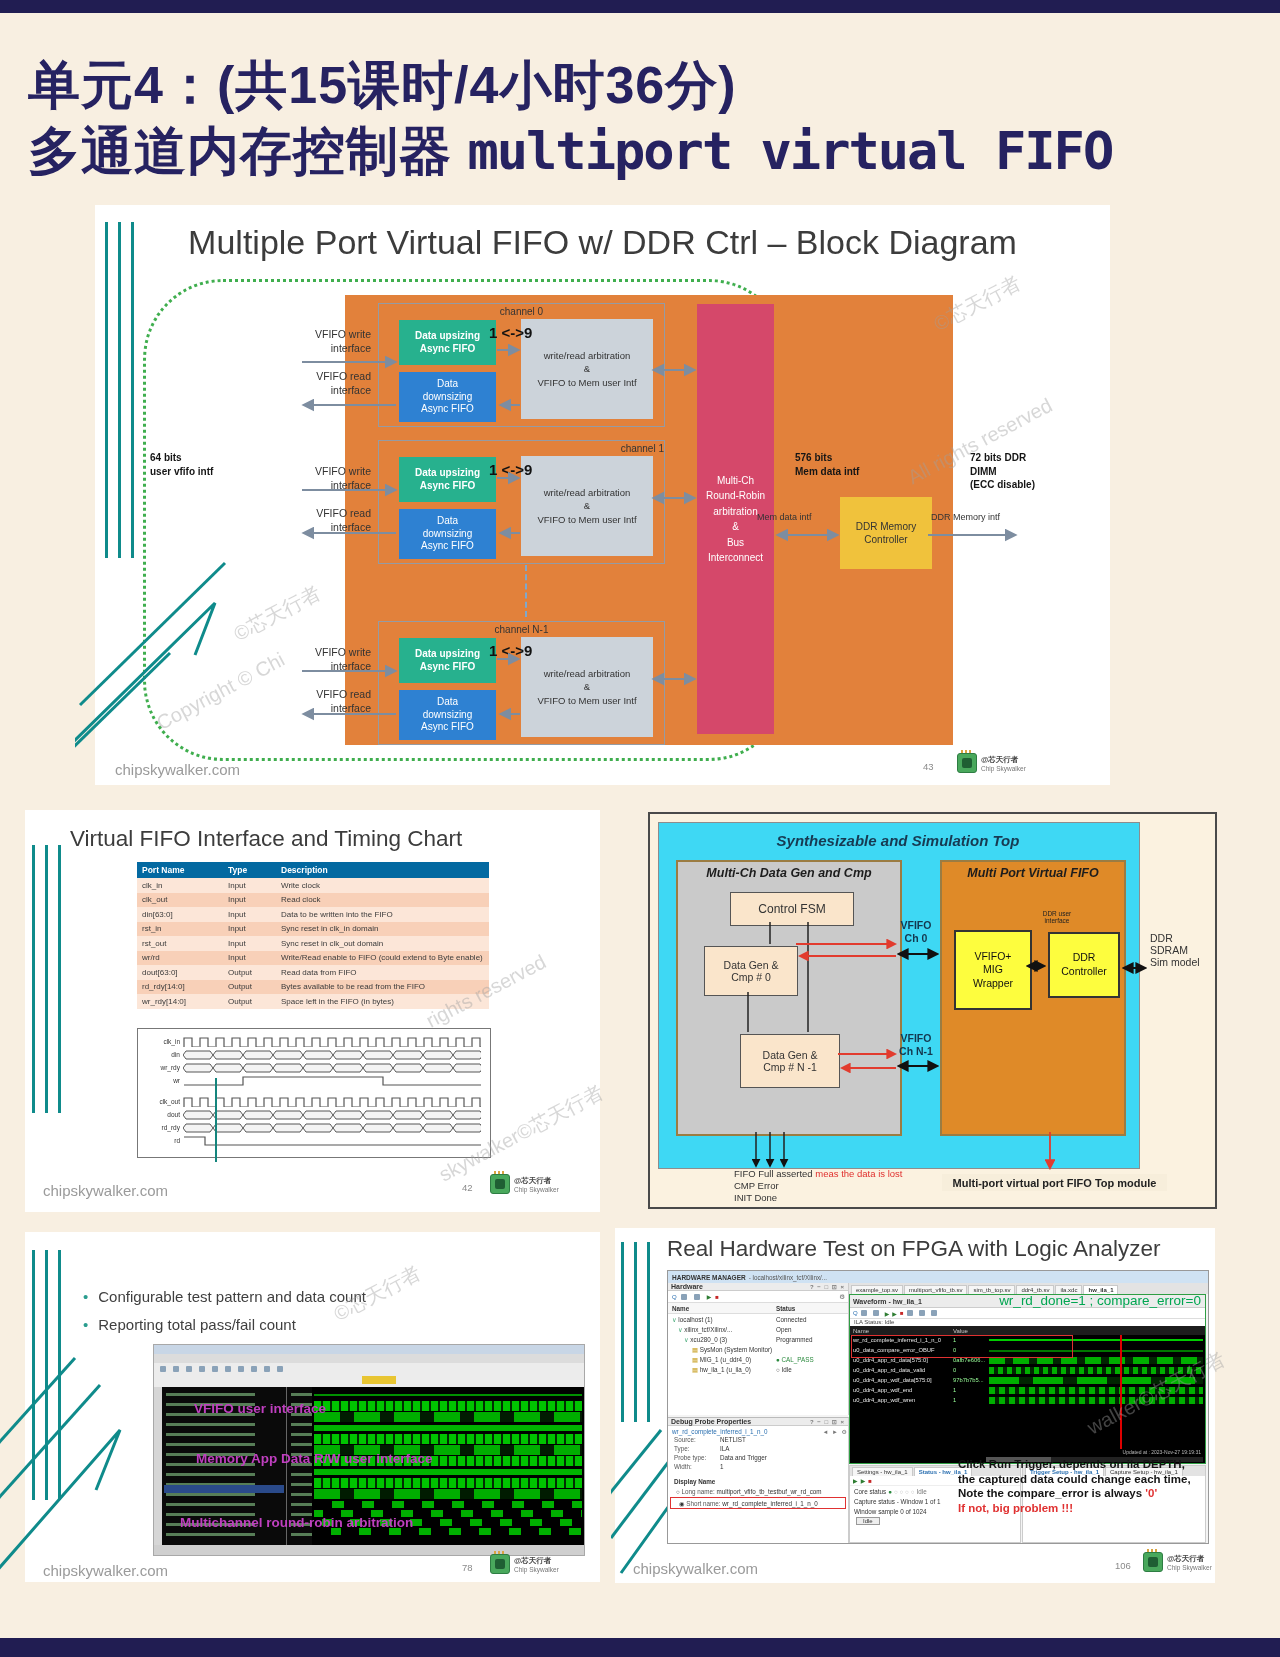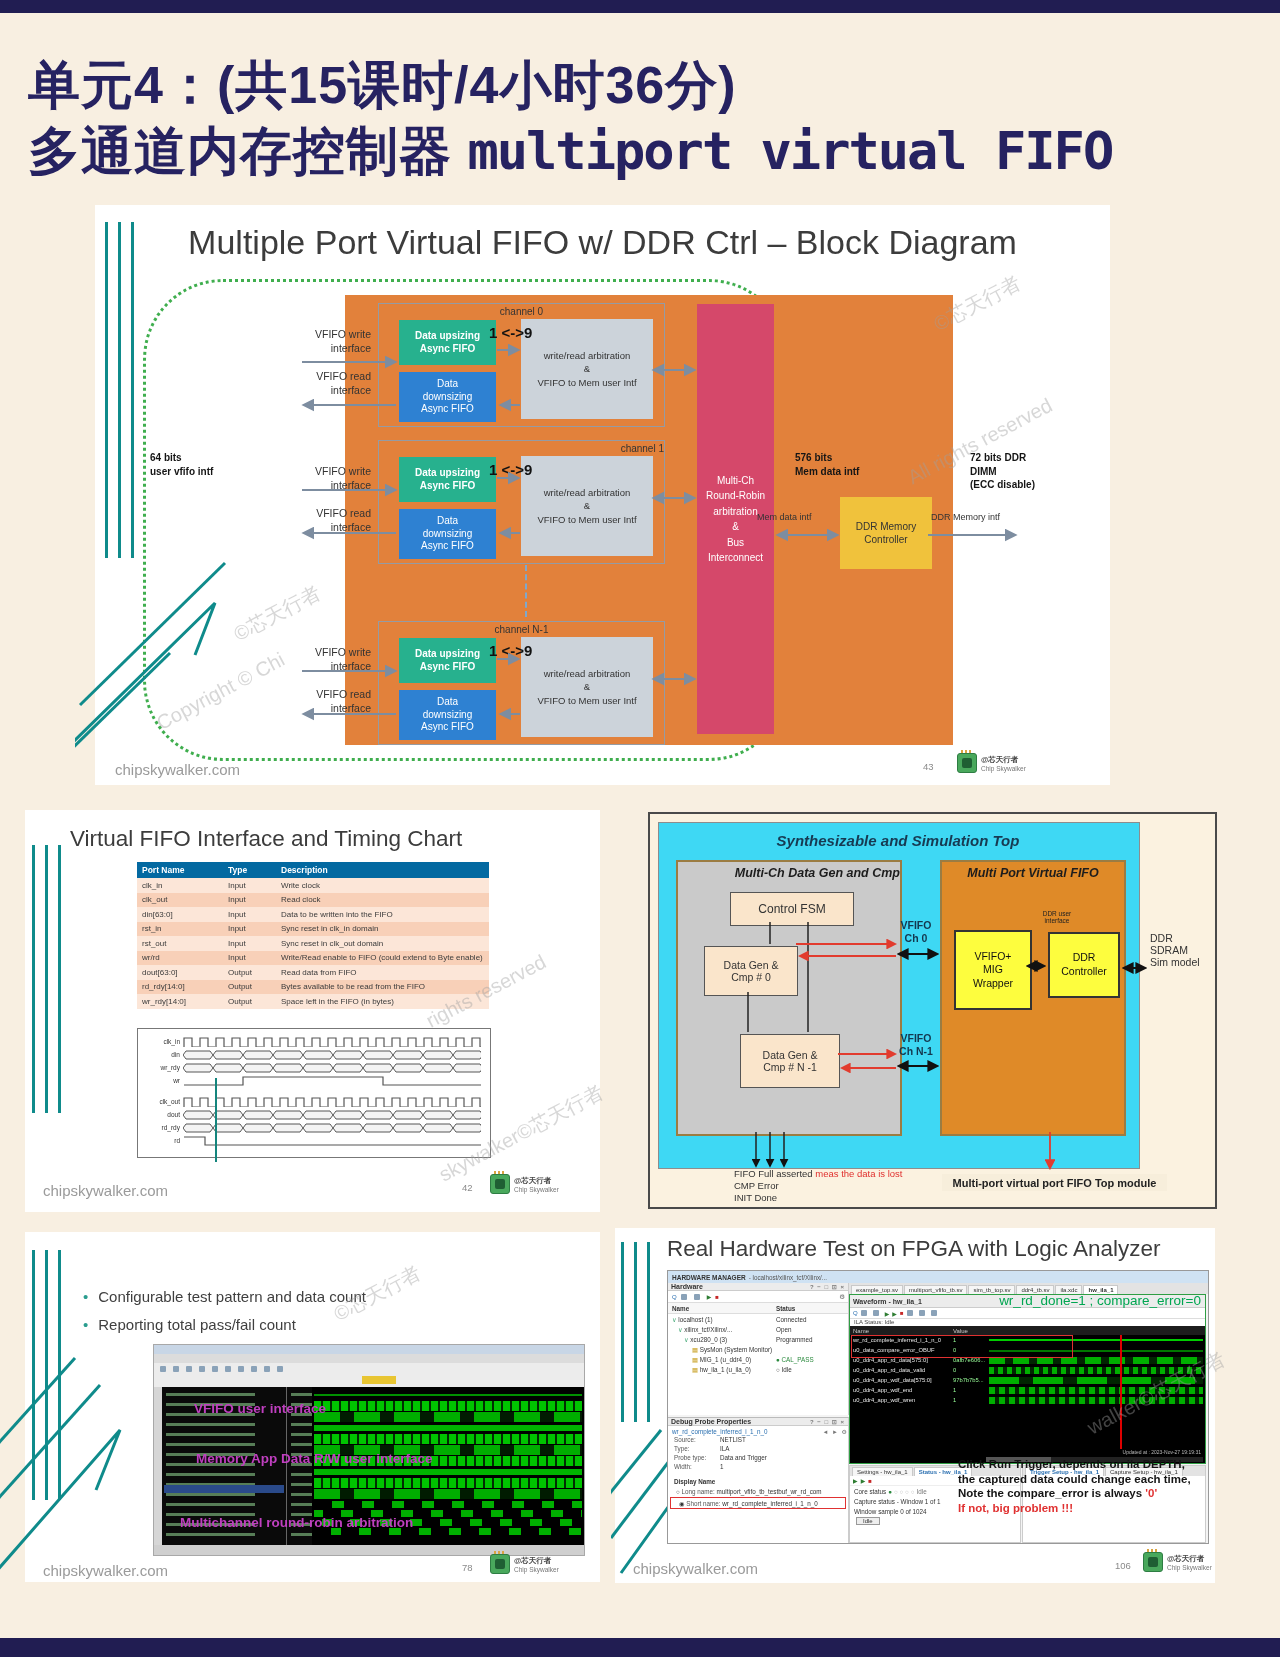--- a/index.html
+++ b/index.html
@@ -377,21 +377,21 @@
       </div>
   </div>
 </div>
 <div class="a vlines" style="left:32px;top:845px;height:268px"></div>
 
 <div class="s3card" style="left:648px;top:812px;width:565px;height:393px">
   <div class="a cyan" style="left:8px;top:8px;width:480px;height:345px"></div>
   <div class="a s3title" style="left:8px;top:18px;width:480px;text-align:center">Synthesizable and Simulation Top</div>
 
   <div class="a gbox3" style="left:26px;top:46px;width:222px;height:272px">
-    <div class="a btitle3" style="left:0;right:0;top:4px;text-align:right">Multi-Ch Data Gen and Cmp</div>
+    <div class="a btitle3" style="left:0;right:0;top:4px;text-align:center">Multi-Ch Data Gen and Cmp</div>
     <div class="a cream3 ctr" style="left:52px;top:30px;width:122px;height:32px;font-size:12px">Control FSM</div>
     <div class="a cream3 ctr pre" style="left:26px;top:84px;width:92px;height:48px;font-size:10.5px">Data Gen &amp;
 Cmp # 0</div>
     <div class="a cream3 ctr pre" style="left:62px;top:172px;width:98px;height:52px;font-size:10.5px">Data Gen &amp;
 Cmp # N -1</div>
   </div>
 
   <div class="a obox3" style="left:290px;top:46px;width:182px;height:272px">
     <div class="a btitle3" style="left:0;right:0;top:4px;text-align:center">Multi Port Virtual FIFO</div>
     <div class="a ylw3 ctr pre" style="left:12px;top:68px;width:74px;height:76px">VFIFO+

